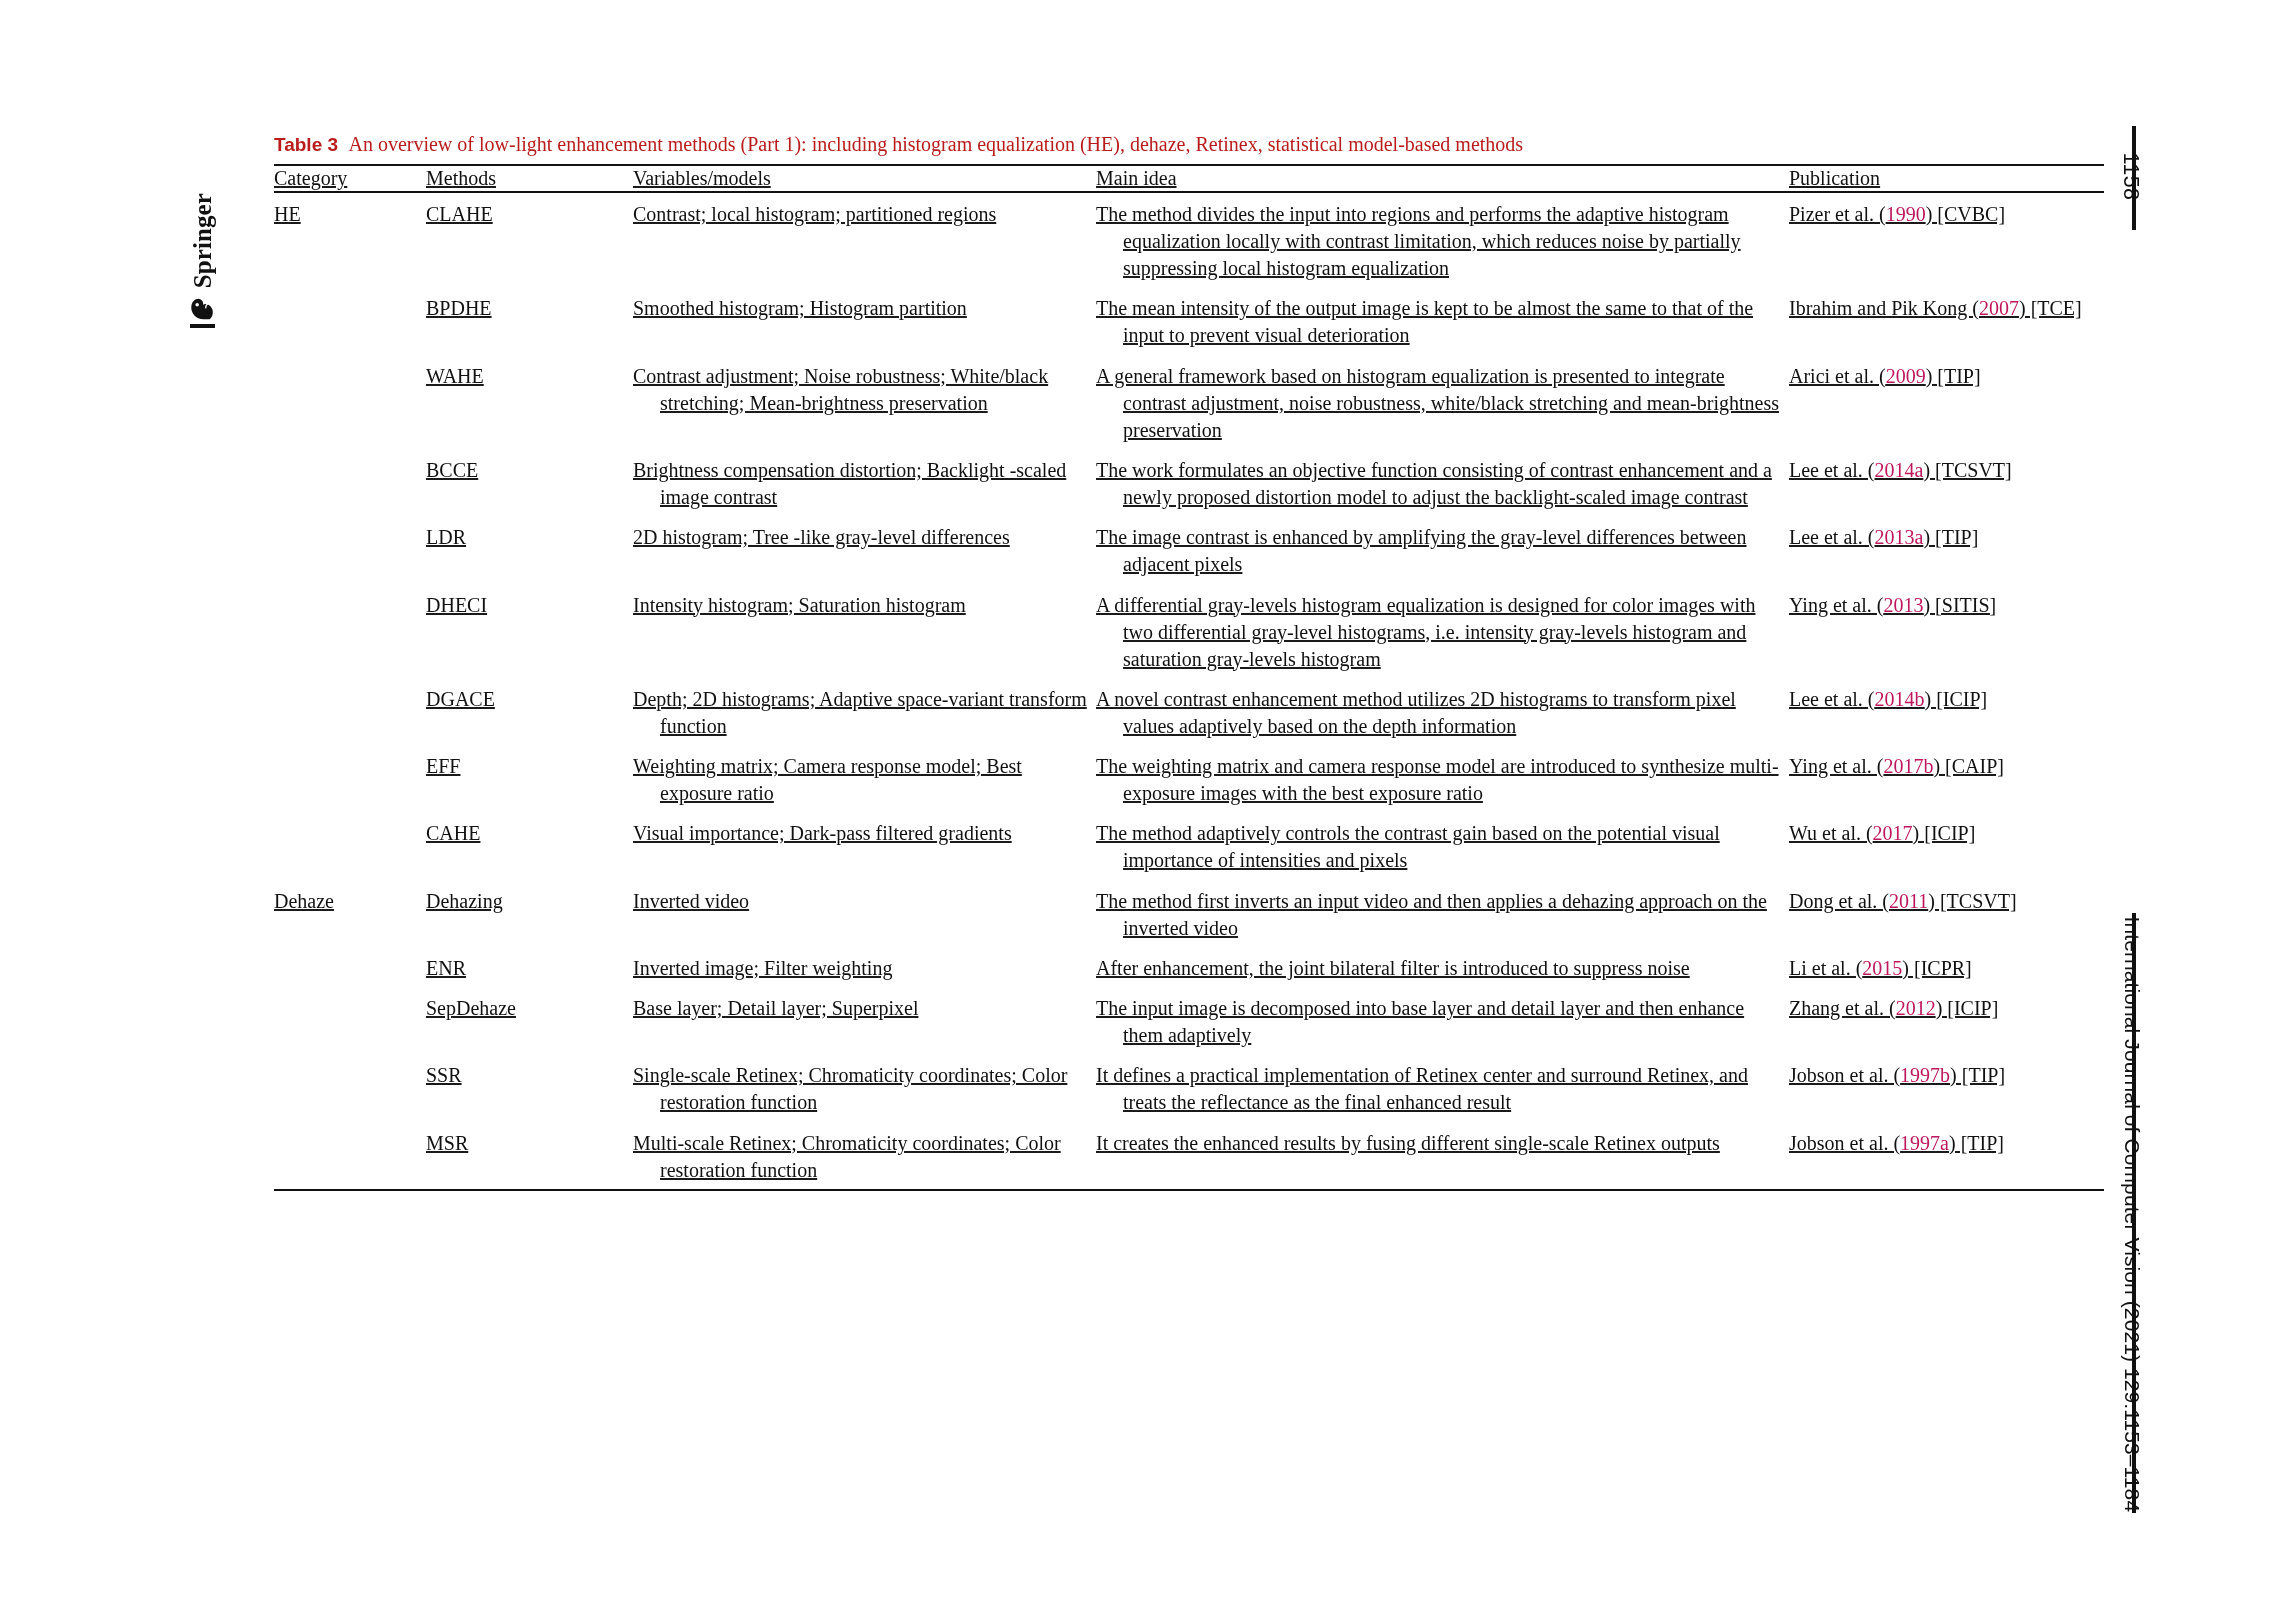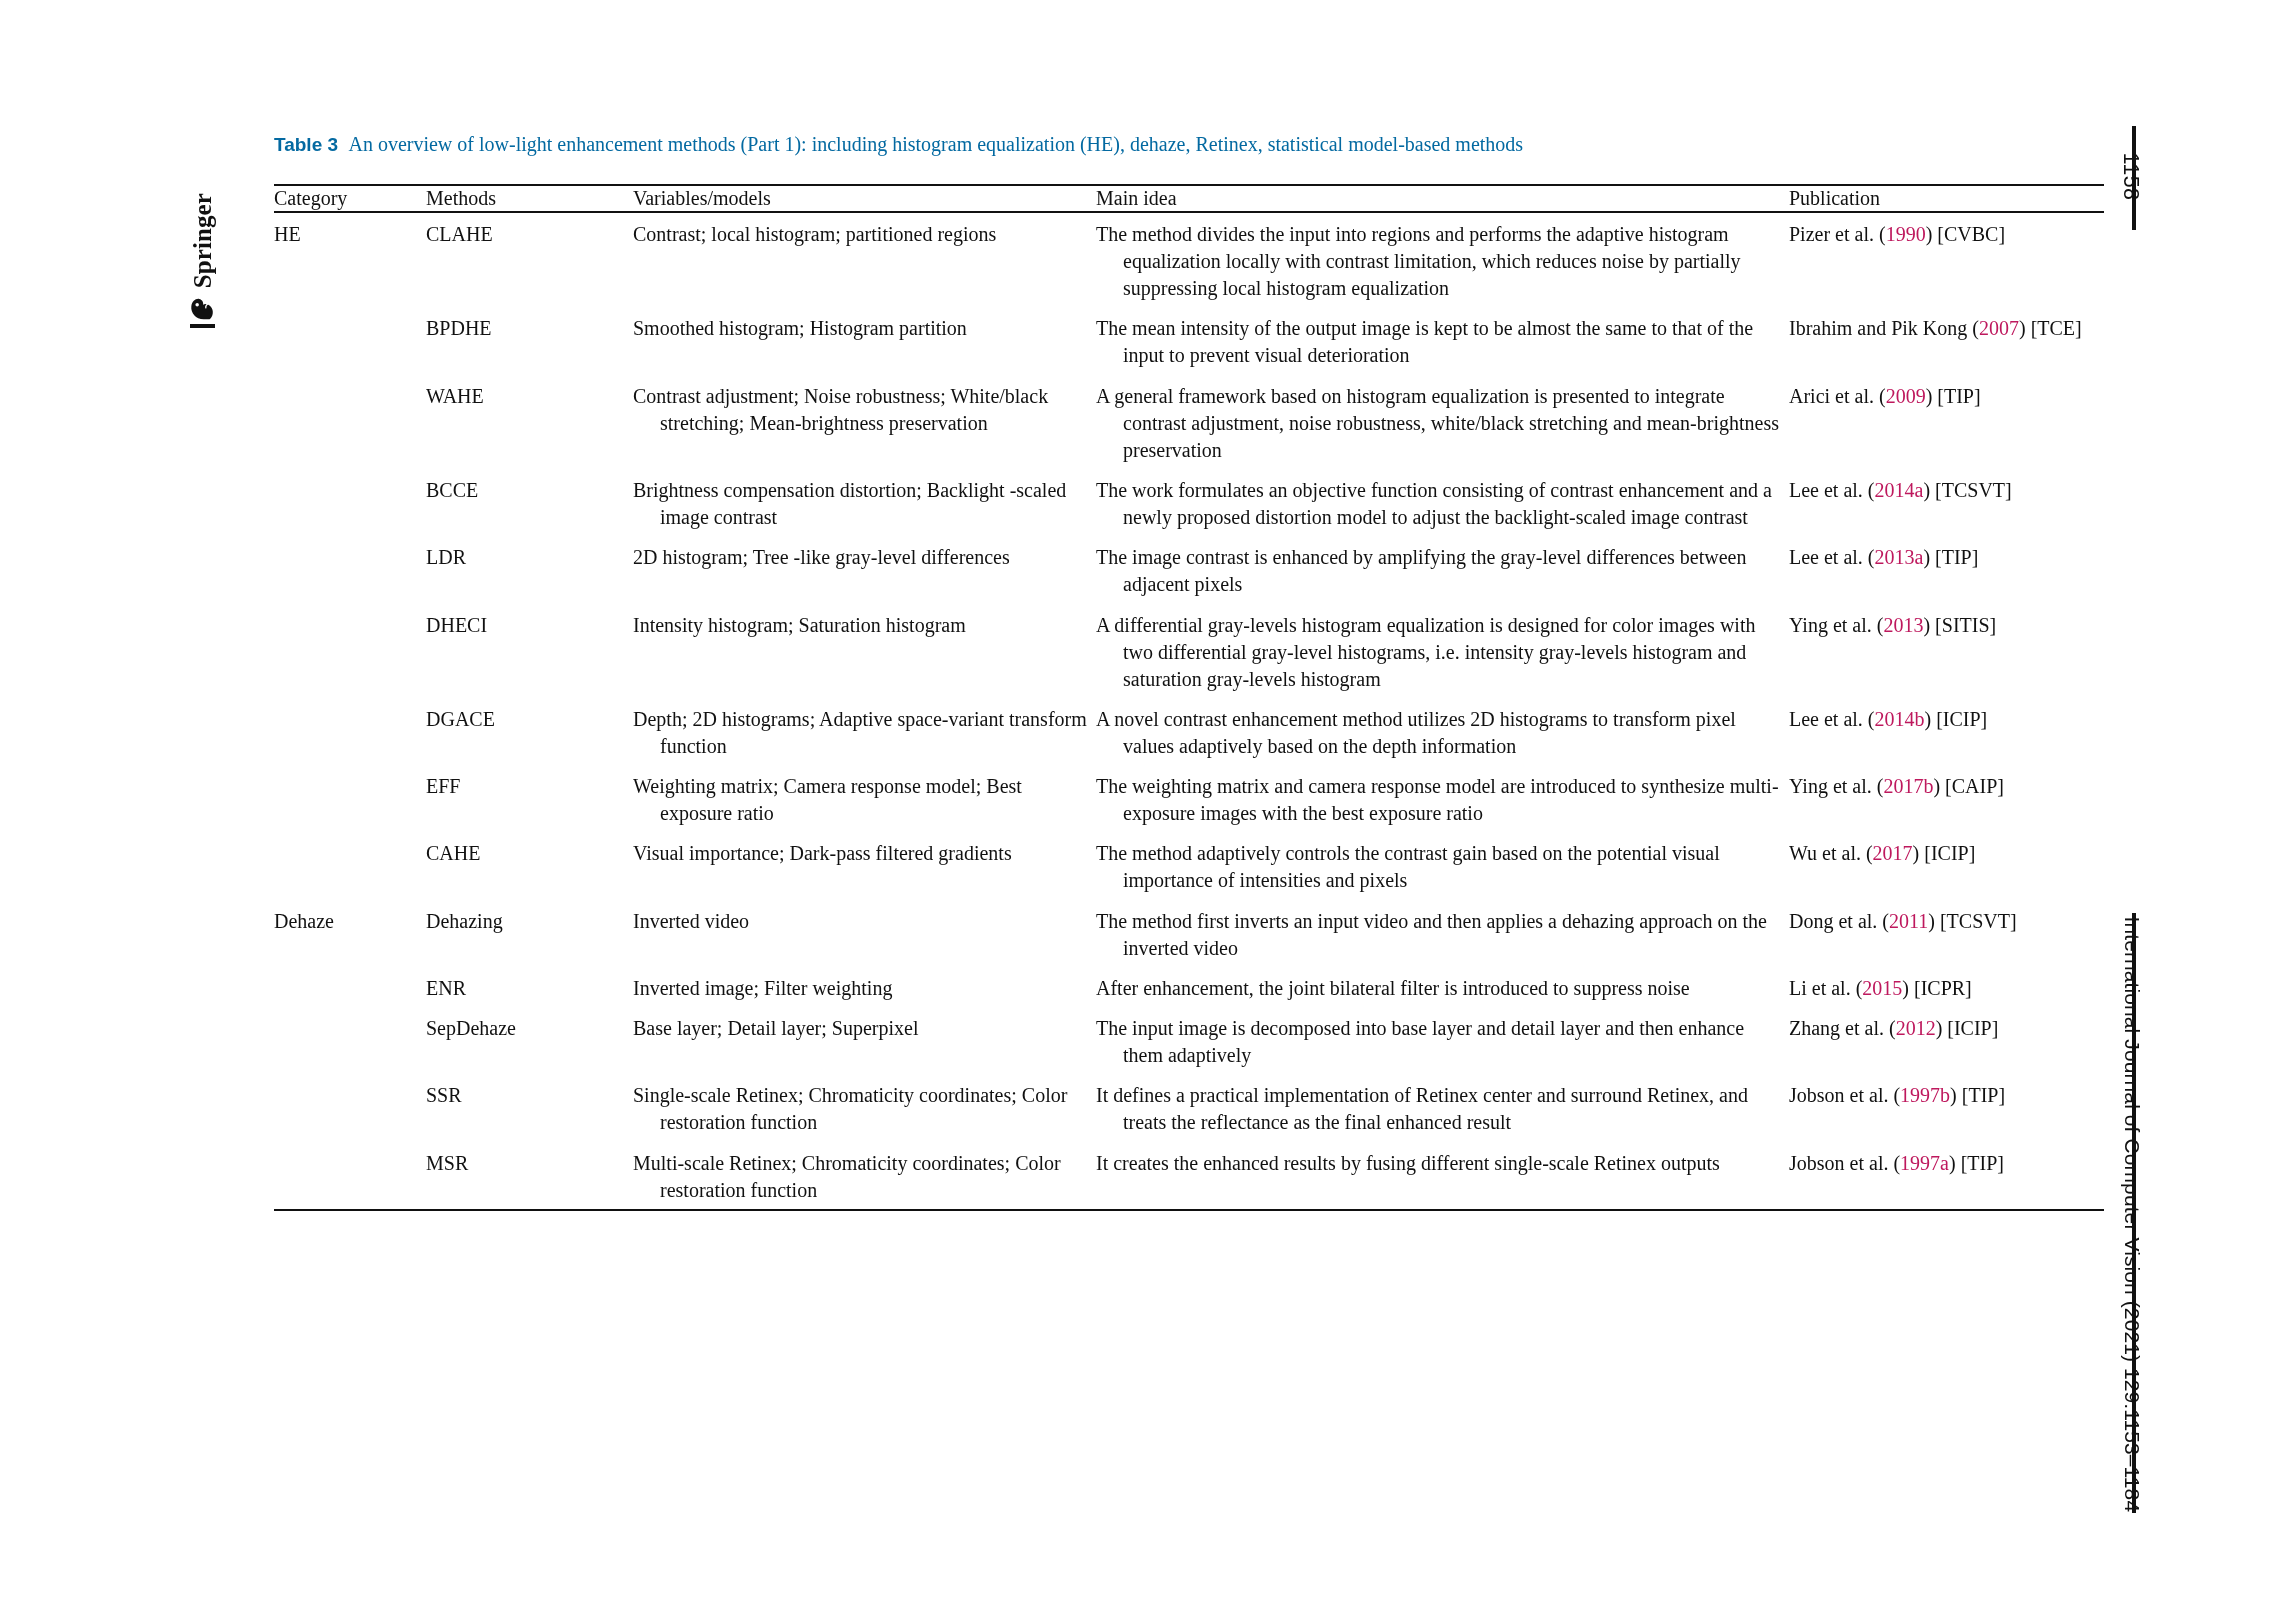--- a/index.html
+++ b/index.html
@@ -120,35 +120,36 @@
   .margin-rule.bottom { top: 913px; height: 600px; }
 
   
   .caption {
     position: absolute;
     left: 274px;
     top: 132px;
     width: 1489px;
     font-size: 20px;
     line-height: 25px;
-    color: #0369a1;
+    color: #b91c1c;
   }
   .caption .label {
     font-weight: 700;
     font-family: "Liberation Sans", "DejaVu Sans", sans-serif;
     font-size: 19px;
   }
   .caption .text { margin-left: 10.4px; }
 
   
   .table-wrap {
     position: absolute;
     left: 274px;
-    top: 184px;
+    top: 164px;
     width: 1830px;
+    text-decoration: underline;
   }
   table.tbl {
     border-collapse: collapse;
     width: 1830px;
     table-layout: fixed;
   }
   table.tbl th, table.tbl td {
     vertical-align: top;
     text-align: left;
     font-weight: 400;

